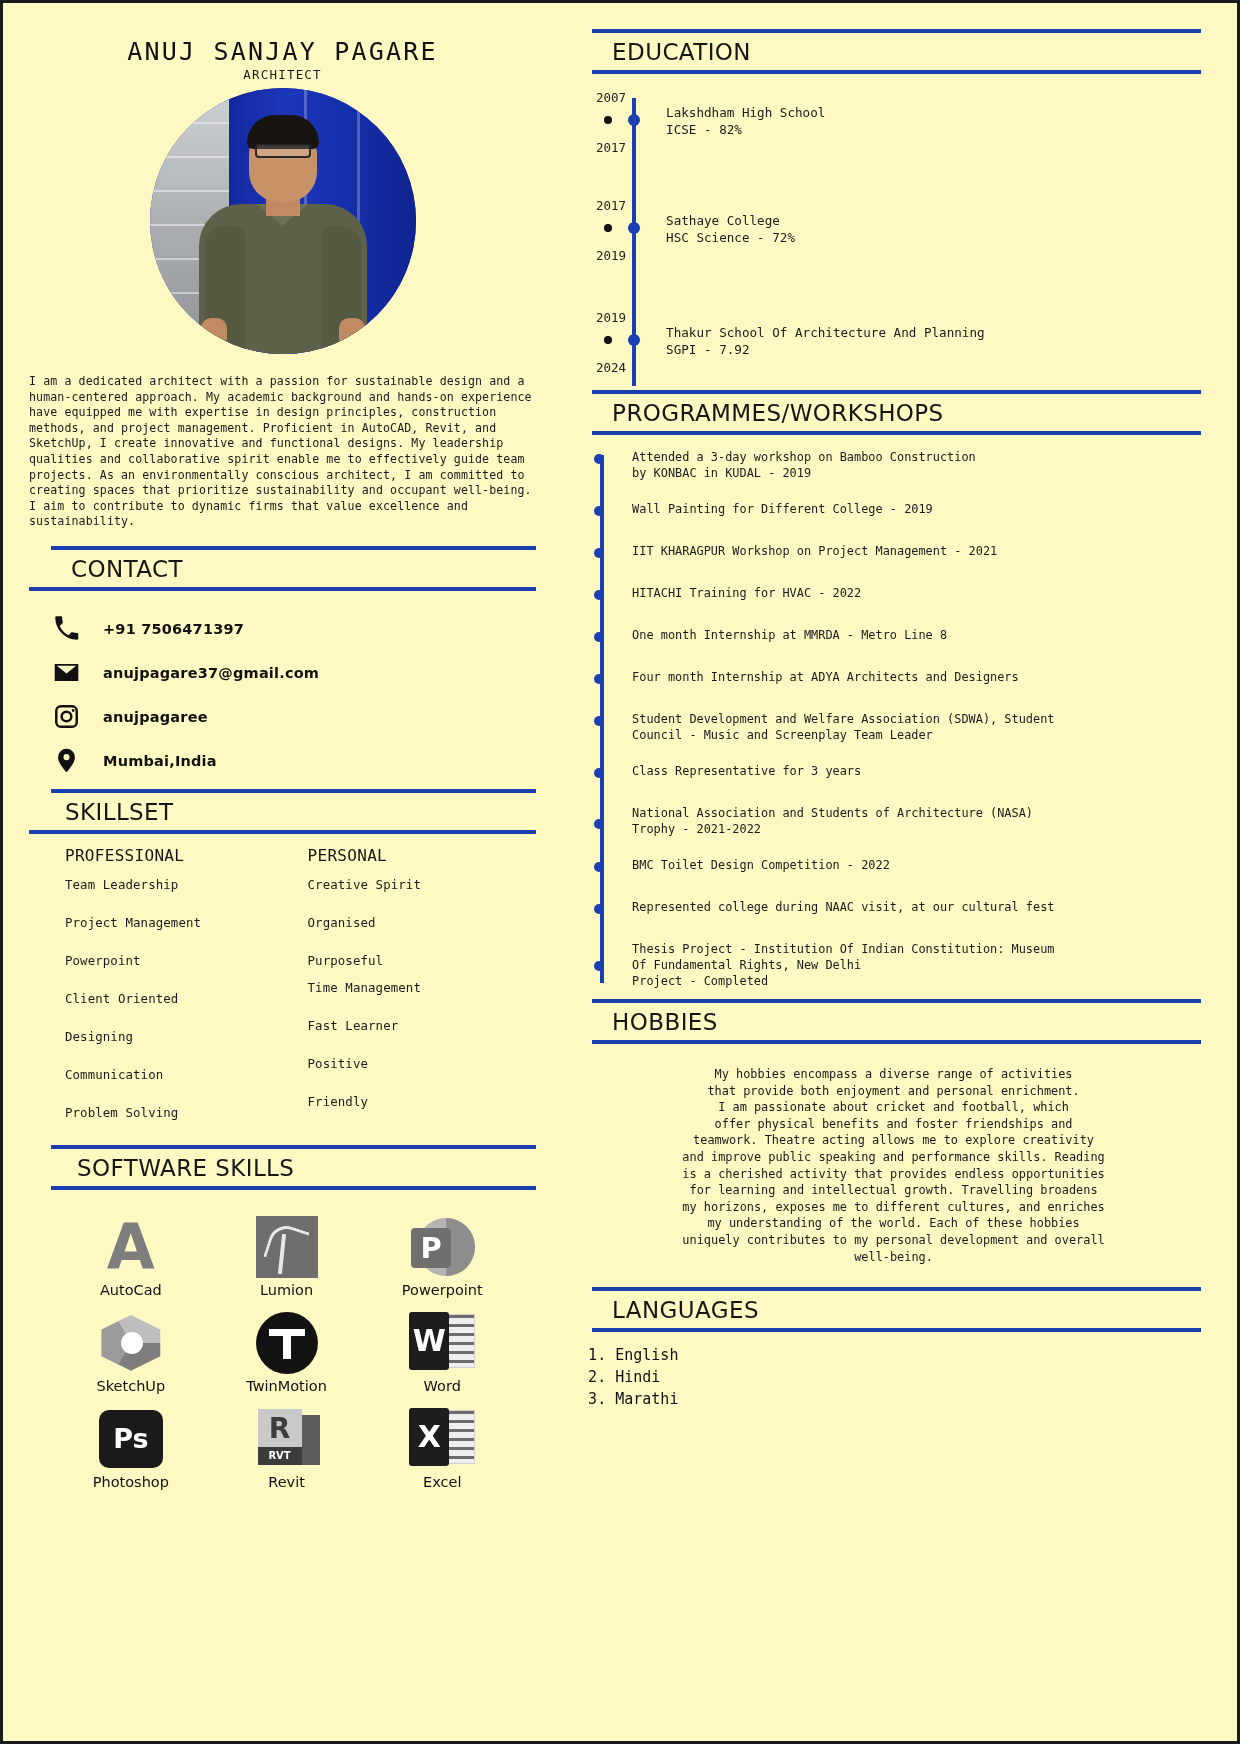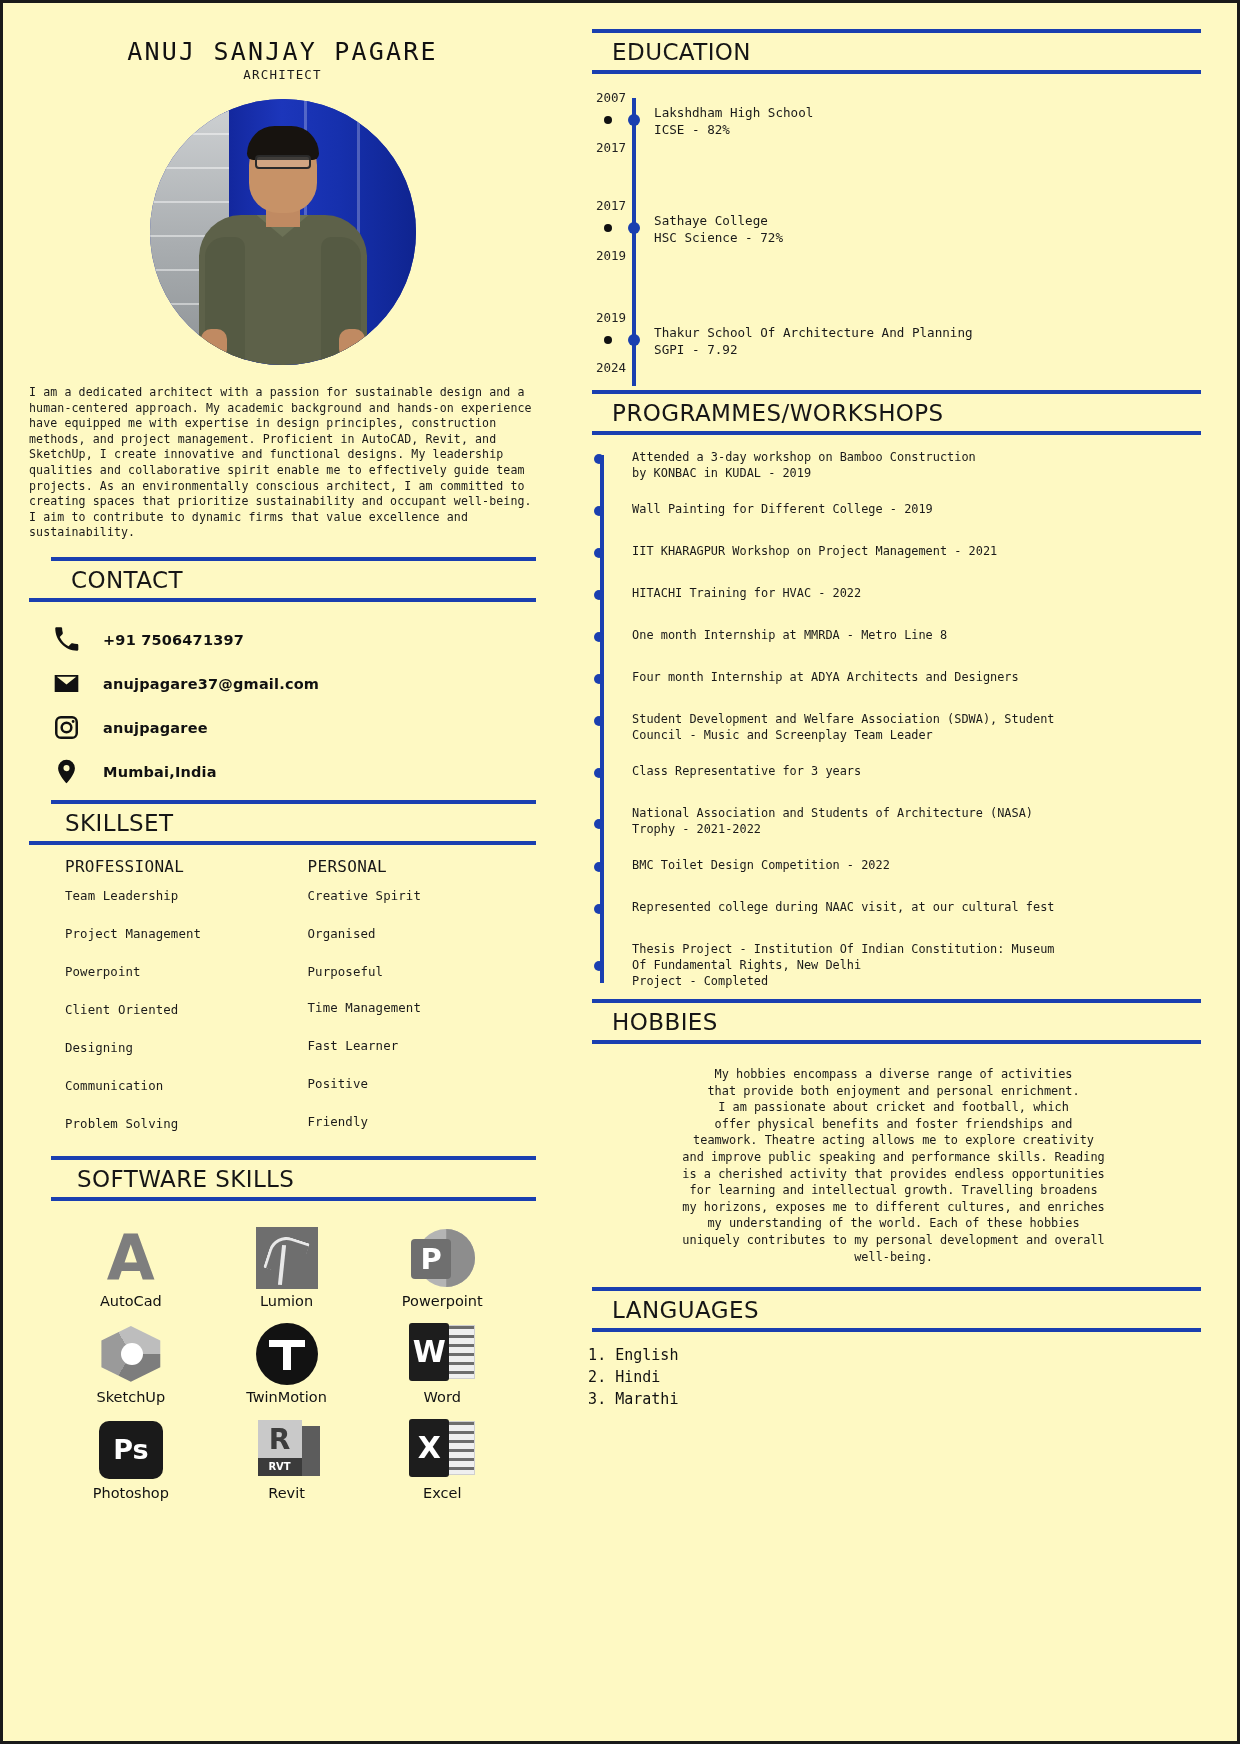--- a/index.html
+++ b/index.html
@@ -29,21 +29,21 @@
     color: #111;
     font-family: "DejaVu Sans Mono", monospace;
     margin-top: 14px;
   }
   .role {
     text-align: center;
     font-size: 12.5px;
     letter-spacing: 1.2px;
     color: #1c1c1c;
     margin-top: 1px;
-    margin-bottom: 17px;
+    margin-bottom: 6px;
   }
 
   
   .photo-wrap { display: flex; justify-content: center; margin-top: 2px; }
   .photo {
     width: 266px; height: 266px; border-radius: 50%;
     overflow: hidden; position: relative;
     background: #1c31a8;
   }
   .ph-door { position: absolute; left: 28%; top: 0; width: 72%; height: 100%;
@@ -101,21 +101,21 @@
   .c-ico { width: 74px; display: flex; justify-content: center; align-items: center; }
   .c-ico svg { width: 27px; height: 27px; fill: #111; }
   .c-txt { font-size: 14.5px; font-weight: bold; color: #111;
            font-family: "DejaVu Sans", sans-serif; letter-spacing: .2px; }
 
   
   .skill-cols { display: flex; margin-top: 12px; padding: 0 10px 0 36px; gap: 24px; }
   .skill-col { width: 50%; }
   .skill-head { font-size: 16px; color: #161616; margin-bottom: 12px; letter-spacing: .3px; }
   .skill-item { font-size: 12.4px; color: #1b1b1b; margin-bottom: 23px; letter-spacing: .1px; }
-  .skill-col.personal .skill-item:nth-child(4) { margin-bottom: 21px; }
+  .skill-col.personal .skill-item:nth-child(4) { margin-bottom: 12px; }
 
   
   .soft-grid { display: grid; grid-template-columns: repeat(3, 1fr);
                row-gap: 10px; margin-top: 22px; padding: 0 16px 0 24px; }
   .soft-cell { display: flex; flex-direction: column; align-items: center; }
   .soft-ico { width: 70px; height: 70px; display: flex; align-items: center;
               justify-content: center; position: relative; }
   .soft-label { font-size: 14.5px; color: #111; margin-top: 0;
                 font-family: "DejaVu Sans", sans-serif; }
 
@@ -166,21 +166,21 @@
                    font-family:"DejaVu Sans", sans-serif; font-weight: bold; }
   .ic-revit .shadow { position:absolute; right: 0; top: 6px; width: 18px; height: 50px; background:#5c5c5c; }
 
   
   .edu-wrap { position: relative; margin-top: 16px; padding-left: 18px; height: 300px; }
   .edu-line { position: absolute; left: 62px; top: 8px; width: 4px; height: 288px; background:#1a3fb0; }
   .edu-item { position: absolute; left: 0; width: 100%; }
   .edu-y1, .edu-y2 { position: absolute; left: 0; font-size: 12.5px; color: #222; width: 56px; text-align: right; }
   .edu-dot-l { position:absolute; left: 34px; width: 8px; height: 8px; border-radius: 50%; background:#111; }
   .edu-dot { position: absolute; left: 58px; width: 12px; height: 12px; border-radius: 50%; background:#1a3fb0; }
-  .edu-txt { position: absolute; left: 84px; font-size: 12.6px; line-height: 17px; color: #1a1a1a; white-space: pre-line; }
+  .edu-txt { position: absolute; left: 96px; font-size: 12.6px; line-height: 17px; color: #1a1a1a; white-space: pre-line; }
 
   
   .prog-wrap { position: relative; margin-top: 14px; padding-left: 26px; }
   .prog-line { position: absolute; left: 30px; top: 6px; bottom: 6px; width: 4px; background:#1a3fb0; }
   .prog-item { position: relative; padding-left: 36px; margin-bottom: 20px; min-height: 22px; }
   .prog-dot { position: absolute; left: -2px; top: 5px; width: 10px; height: 10px; border-radius: 50%;
               background:#1a3fb0; }
   .prog-txt { font-size: 11.9px; line-height: 16px; color: #1a1a1a; white-space: pre-line; }
 
   

